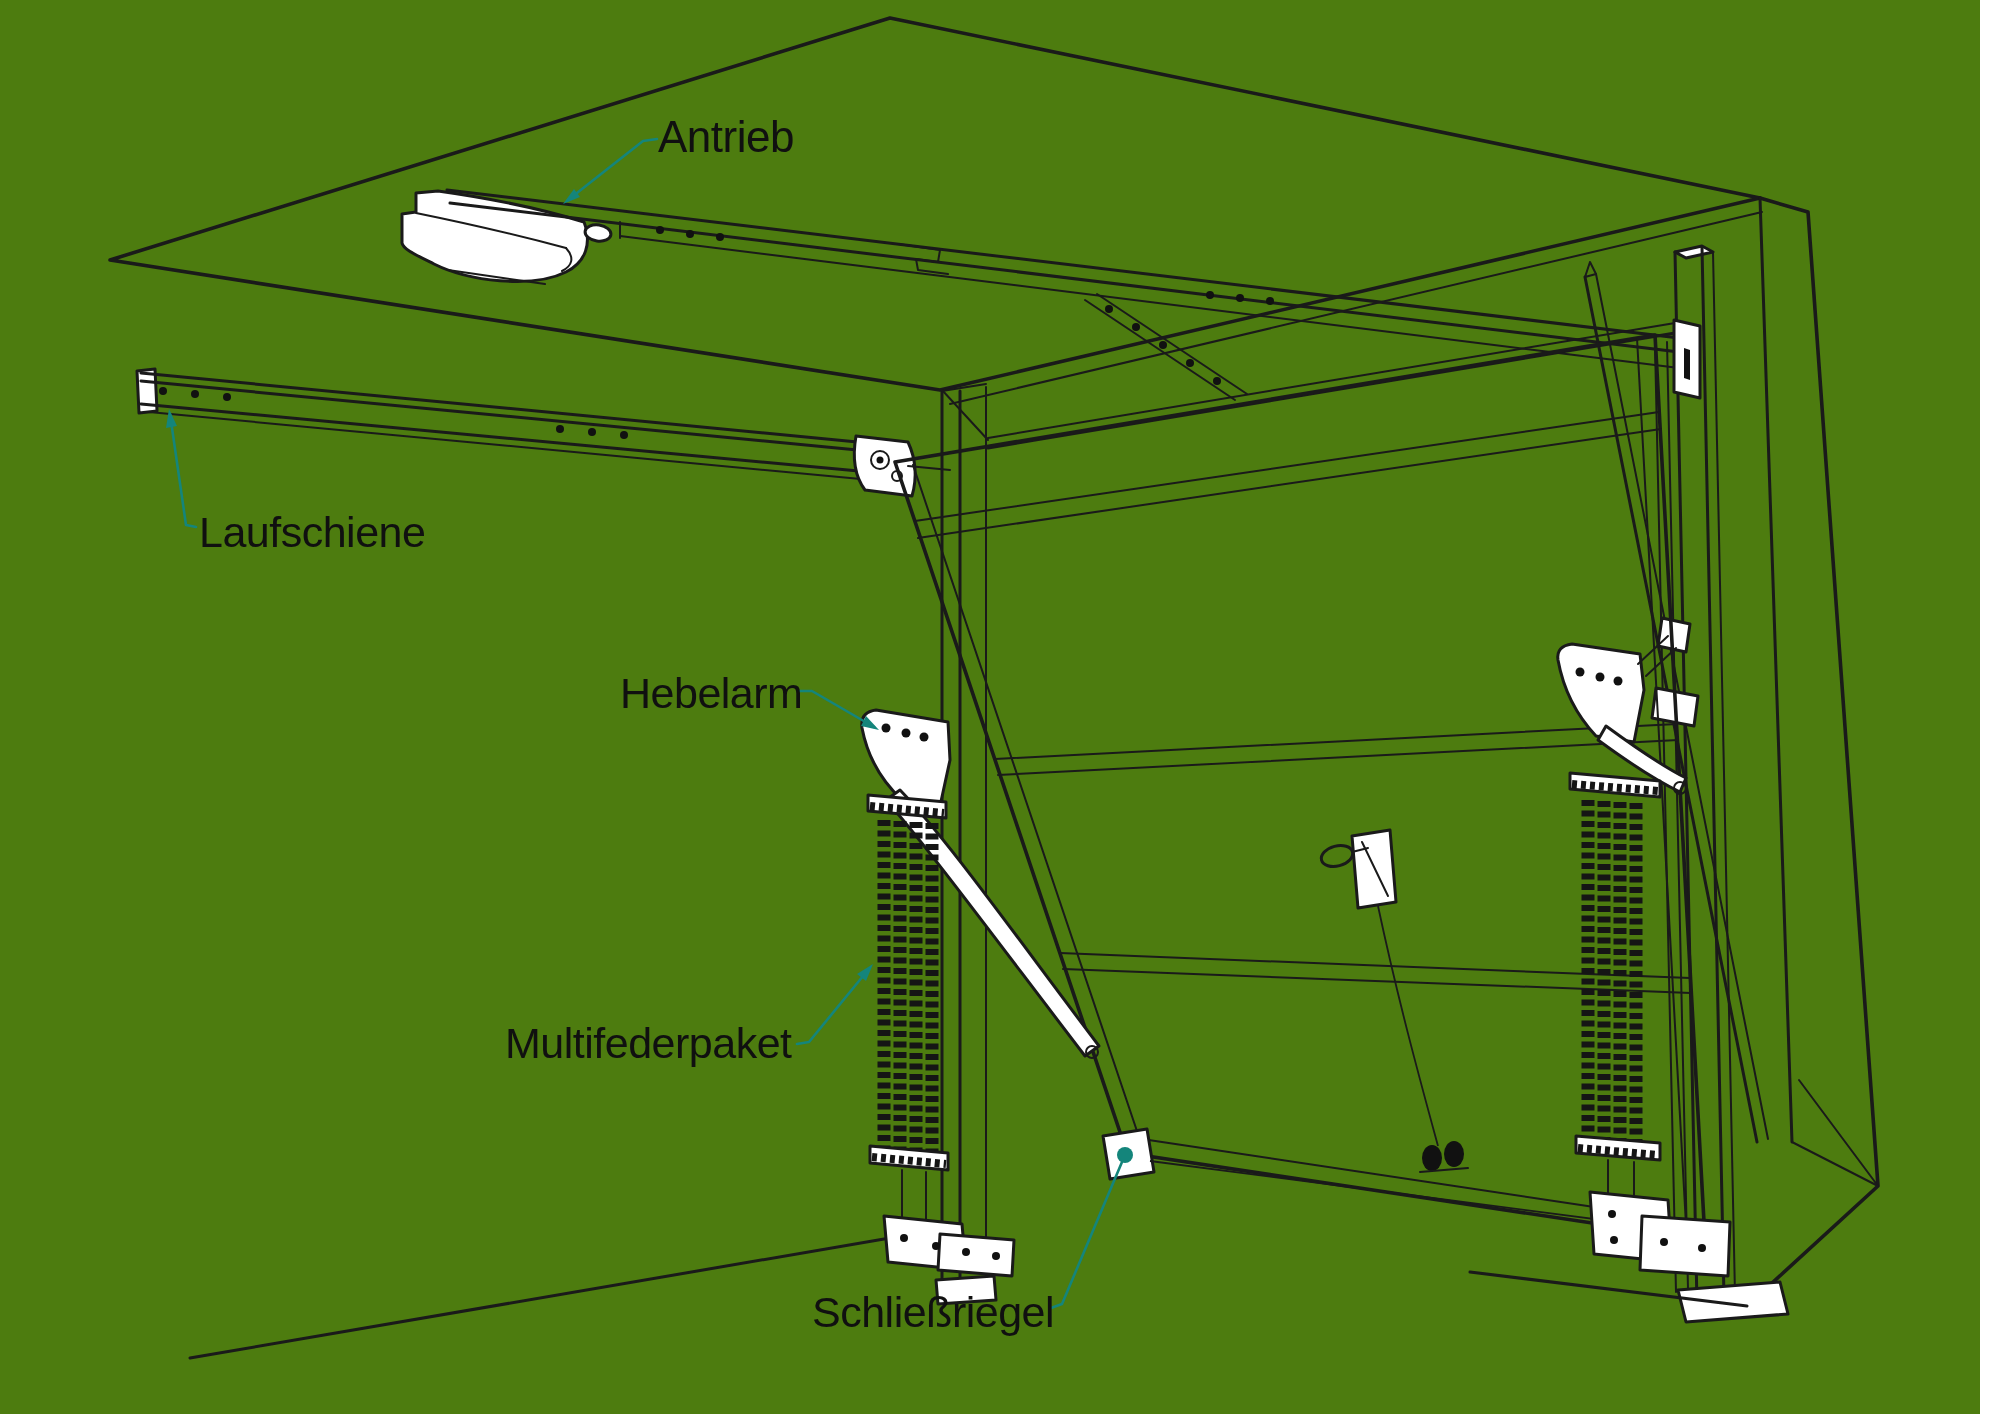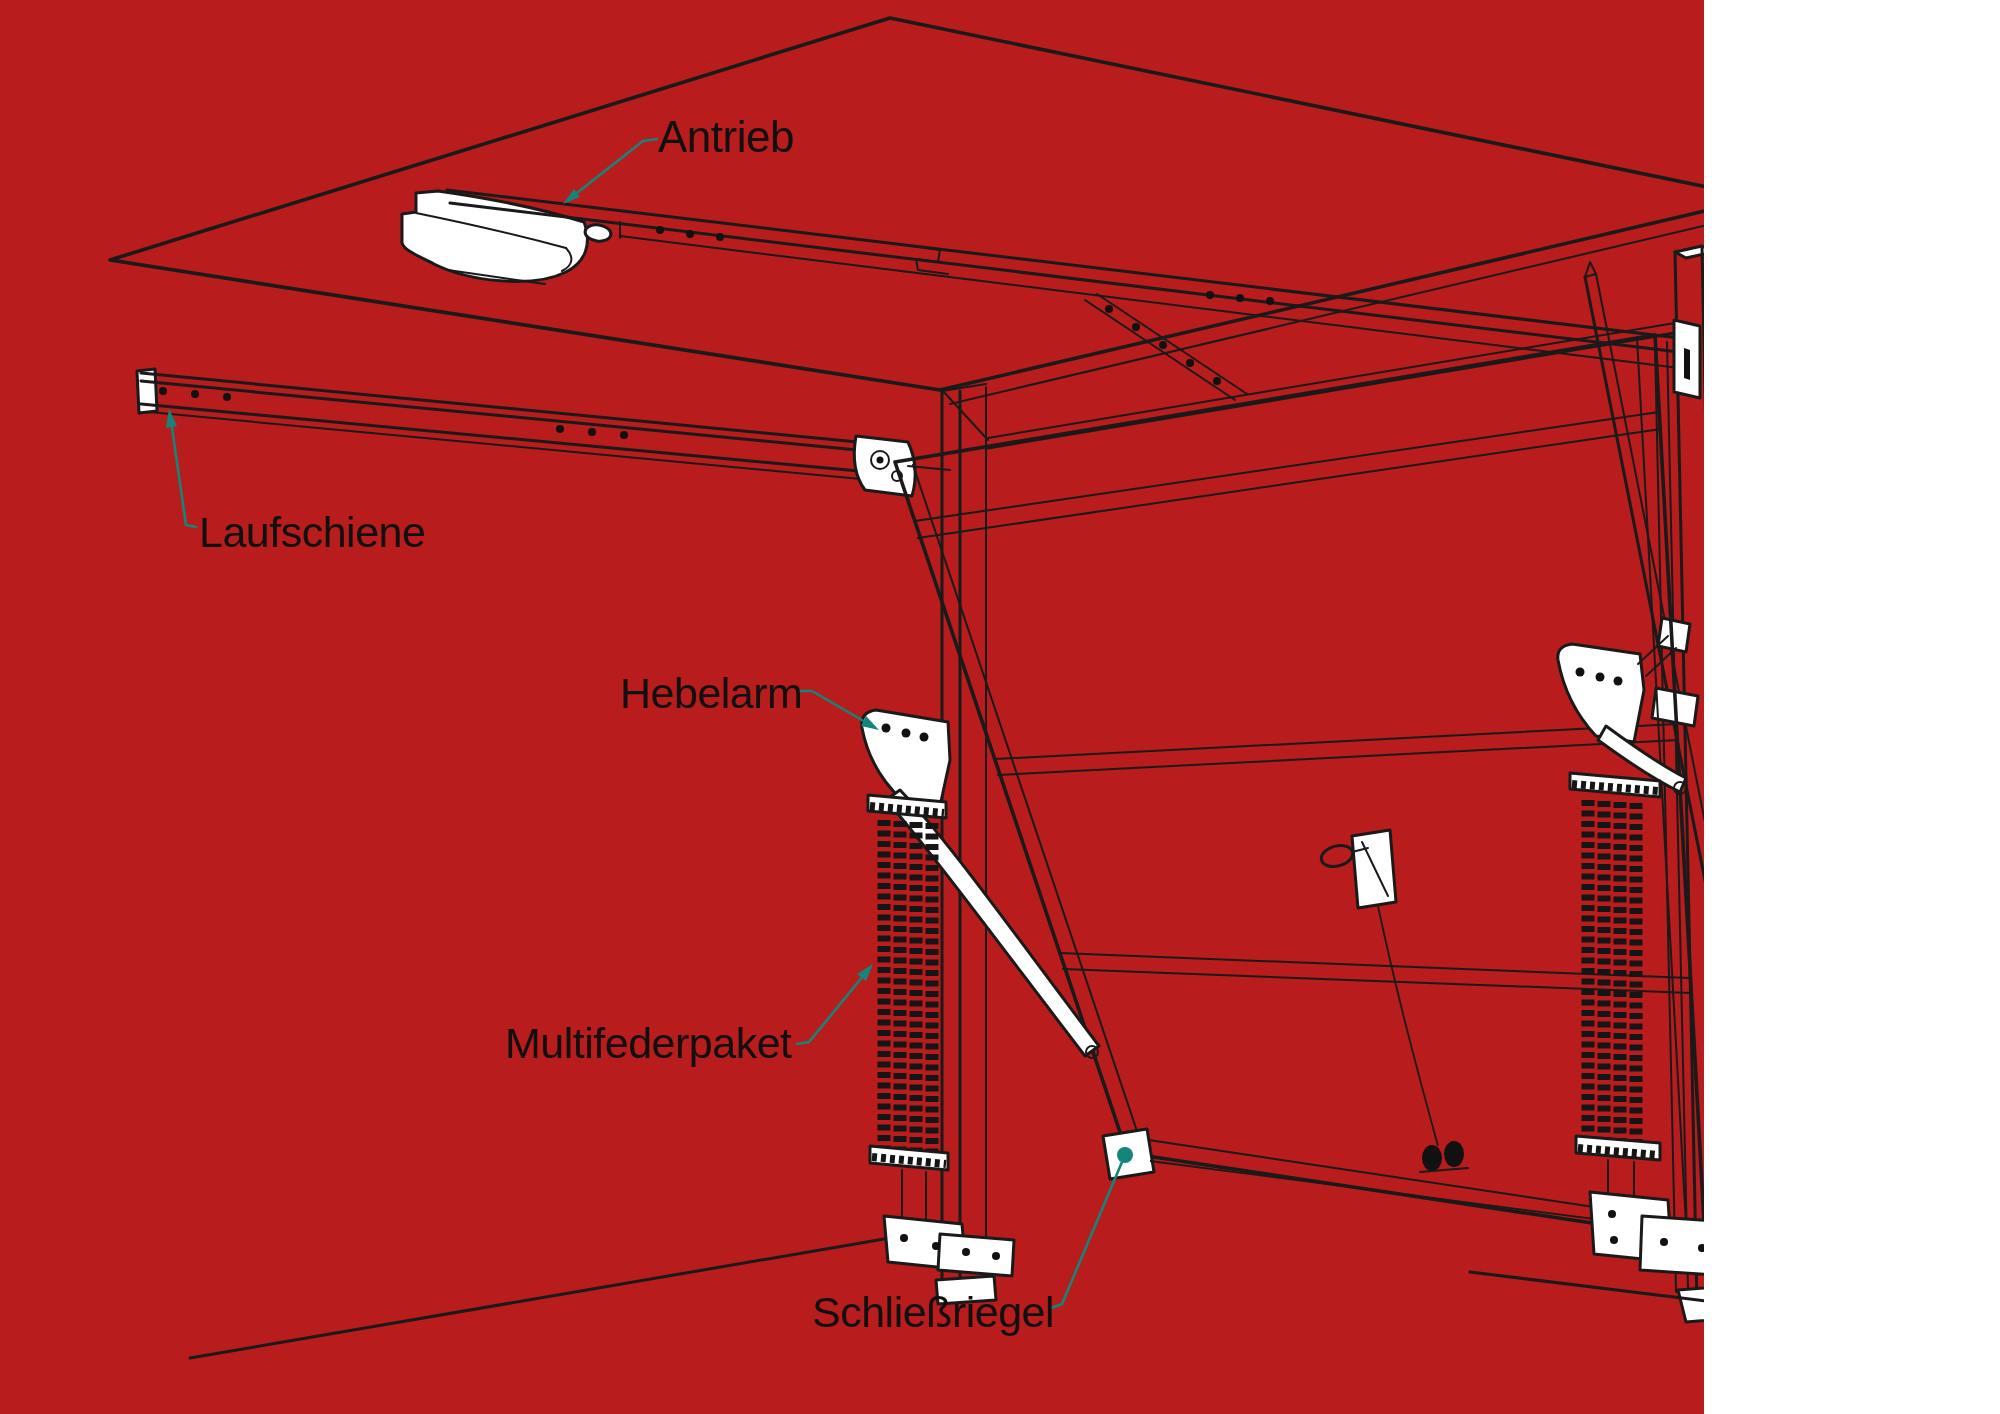--- a/index.html
+++ b/index.html
@@ -1,16 +1,16 @@
 <!DOCTYPE html>
 <html><head>
 <meta charset="utf-8">
 <style>
   html,body{margin:0;padding:0;background:#ffffff;}
-  .canvas{position:relative;width:1704px;height:1414px;background:#b91c1c;overflow:hidden;}
+  .canvas{position:relative;width:1980px;height:1414px;background:#4d7c0f;overflow:hidden;}
   svg{position:absolute;left:0;top:0;}
   .ln{fill:none;stroke:#1a1a1a;stroke-width:3;stroke-linecap:round;stroke-linejoin:round;}
   .ln2{fill:none;stroke:#1a1a1a;stroke-width:2;stroke-linecap:round;stroke-linejoin:round;}
   .thick{stroke-width:3.6;}
   .thin{stroke-width:1.8;}
   .whitefill{fill:#ffffff;stroke:#1a1a1a;stroke-width:3;stroke-linejoin:round;}
   .dark{fill:#111111;stroke:none;}
   .coil{fill:none;stroke:#151515;stroke-width:13;stroke-dasharray:6 4.5;}
   .serr{fill:none;stroke:#151515;stroke-width:8;stroke-dasharray:5 4;}
   .callout{fill:none;stroke-width:2.6;stroke-linecap:round;stroke-linejoin:round;}

